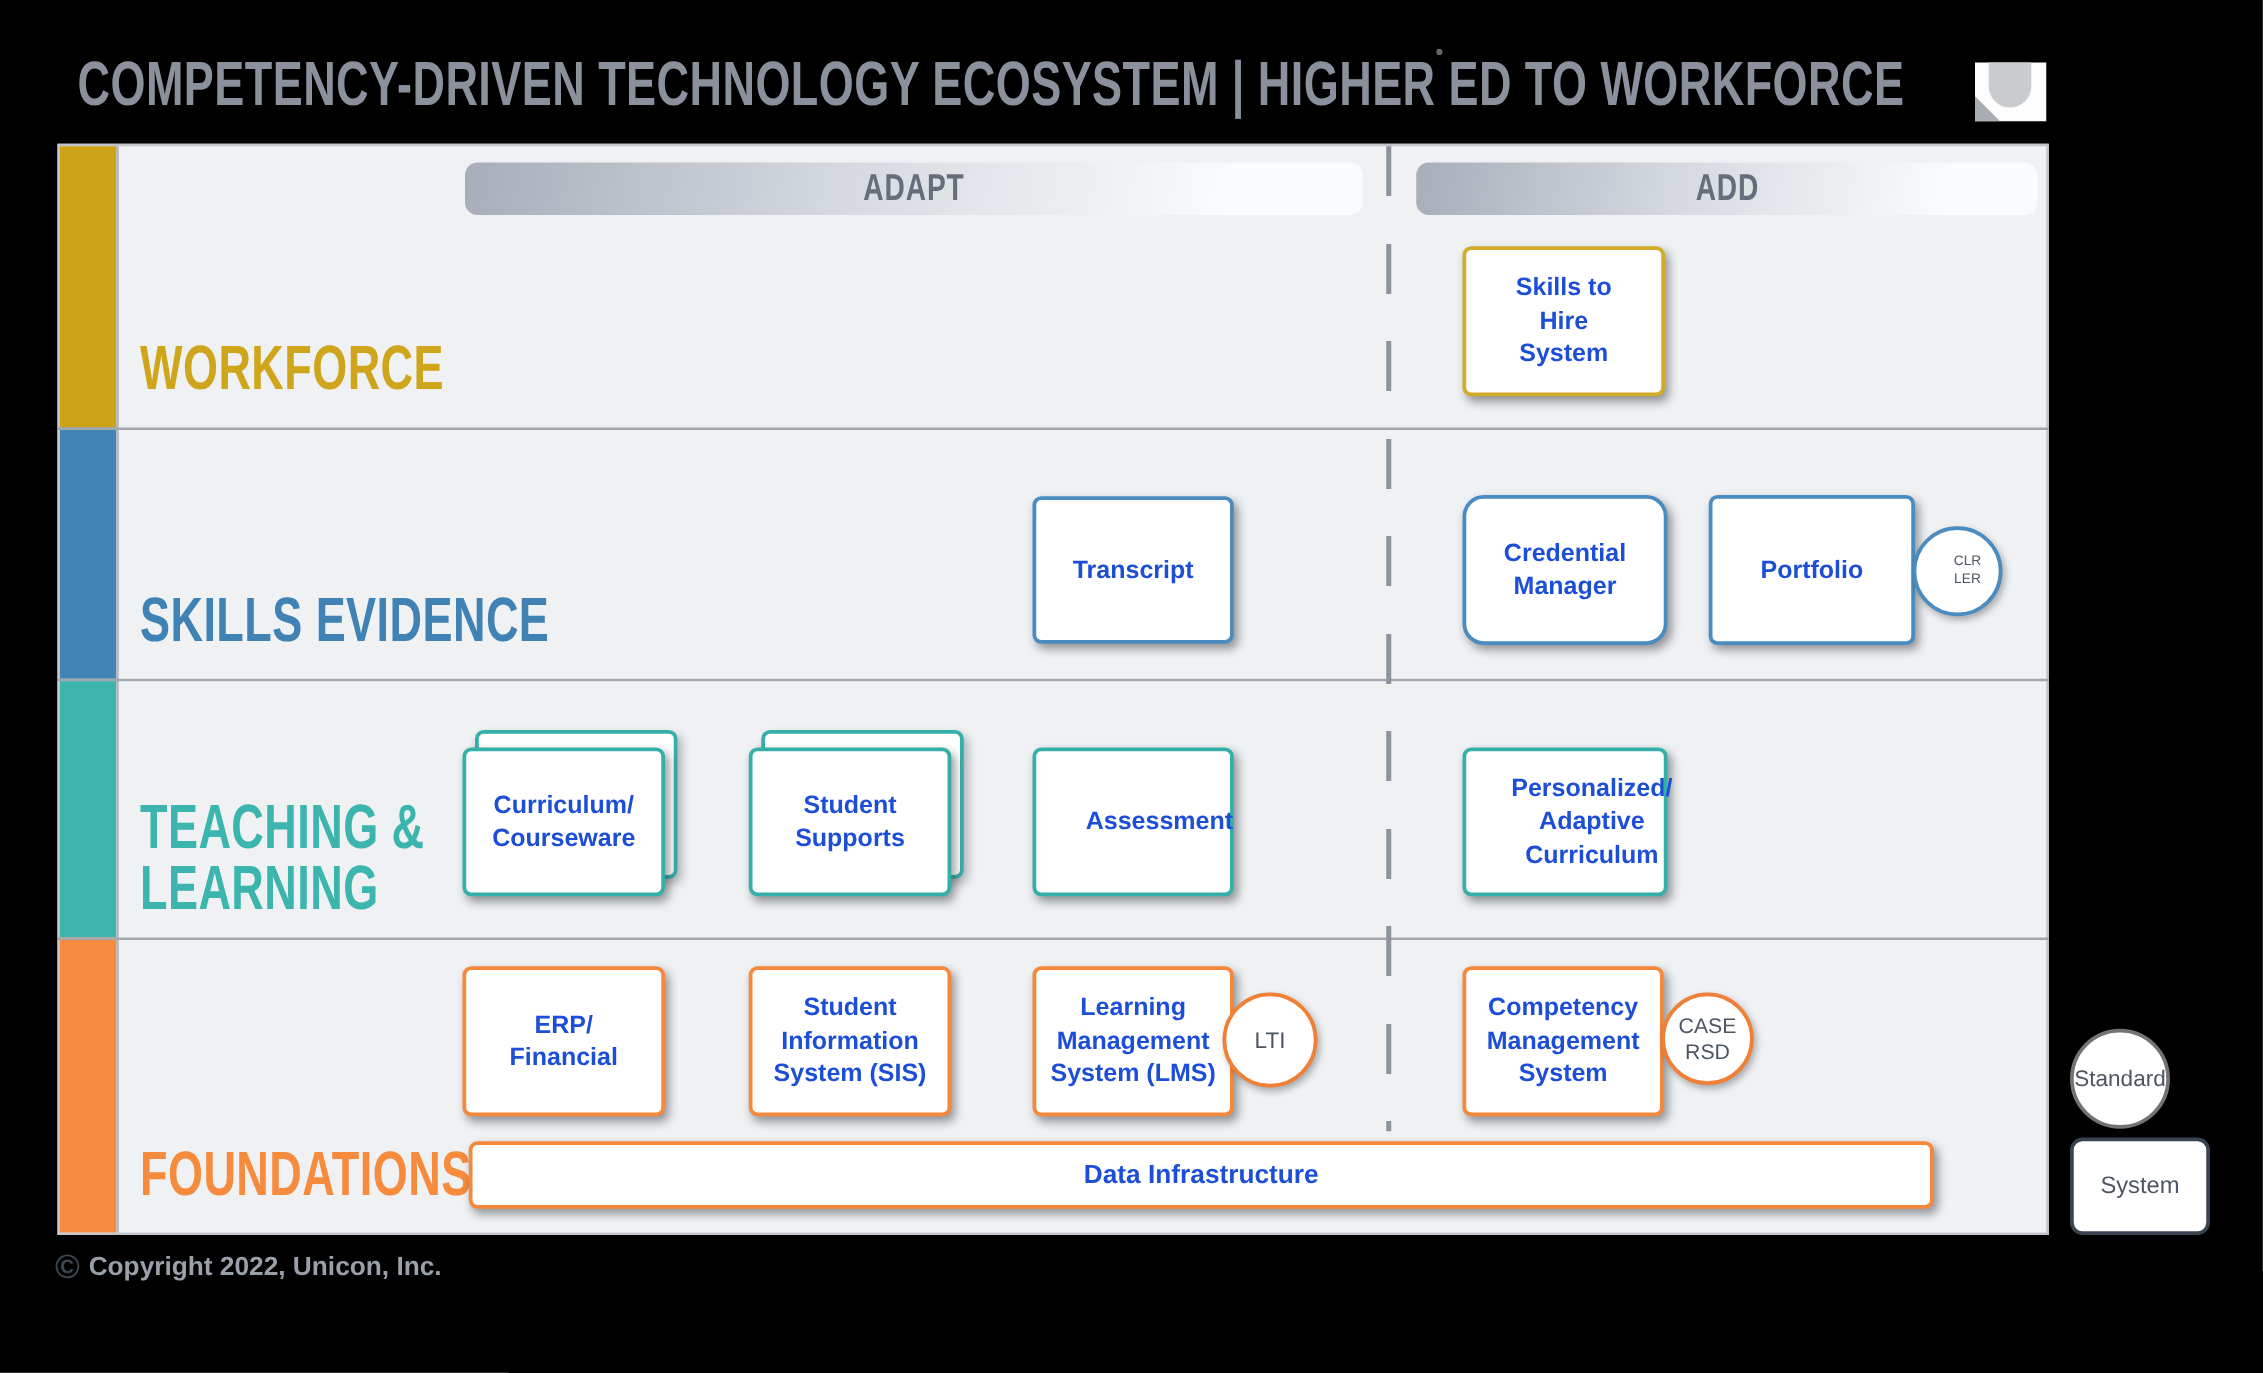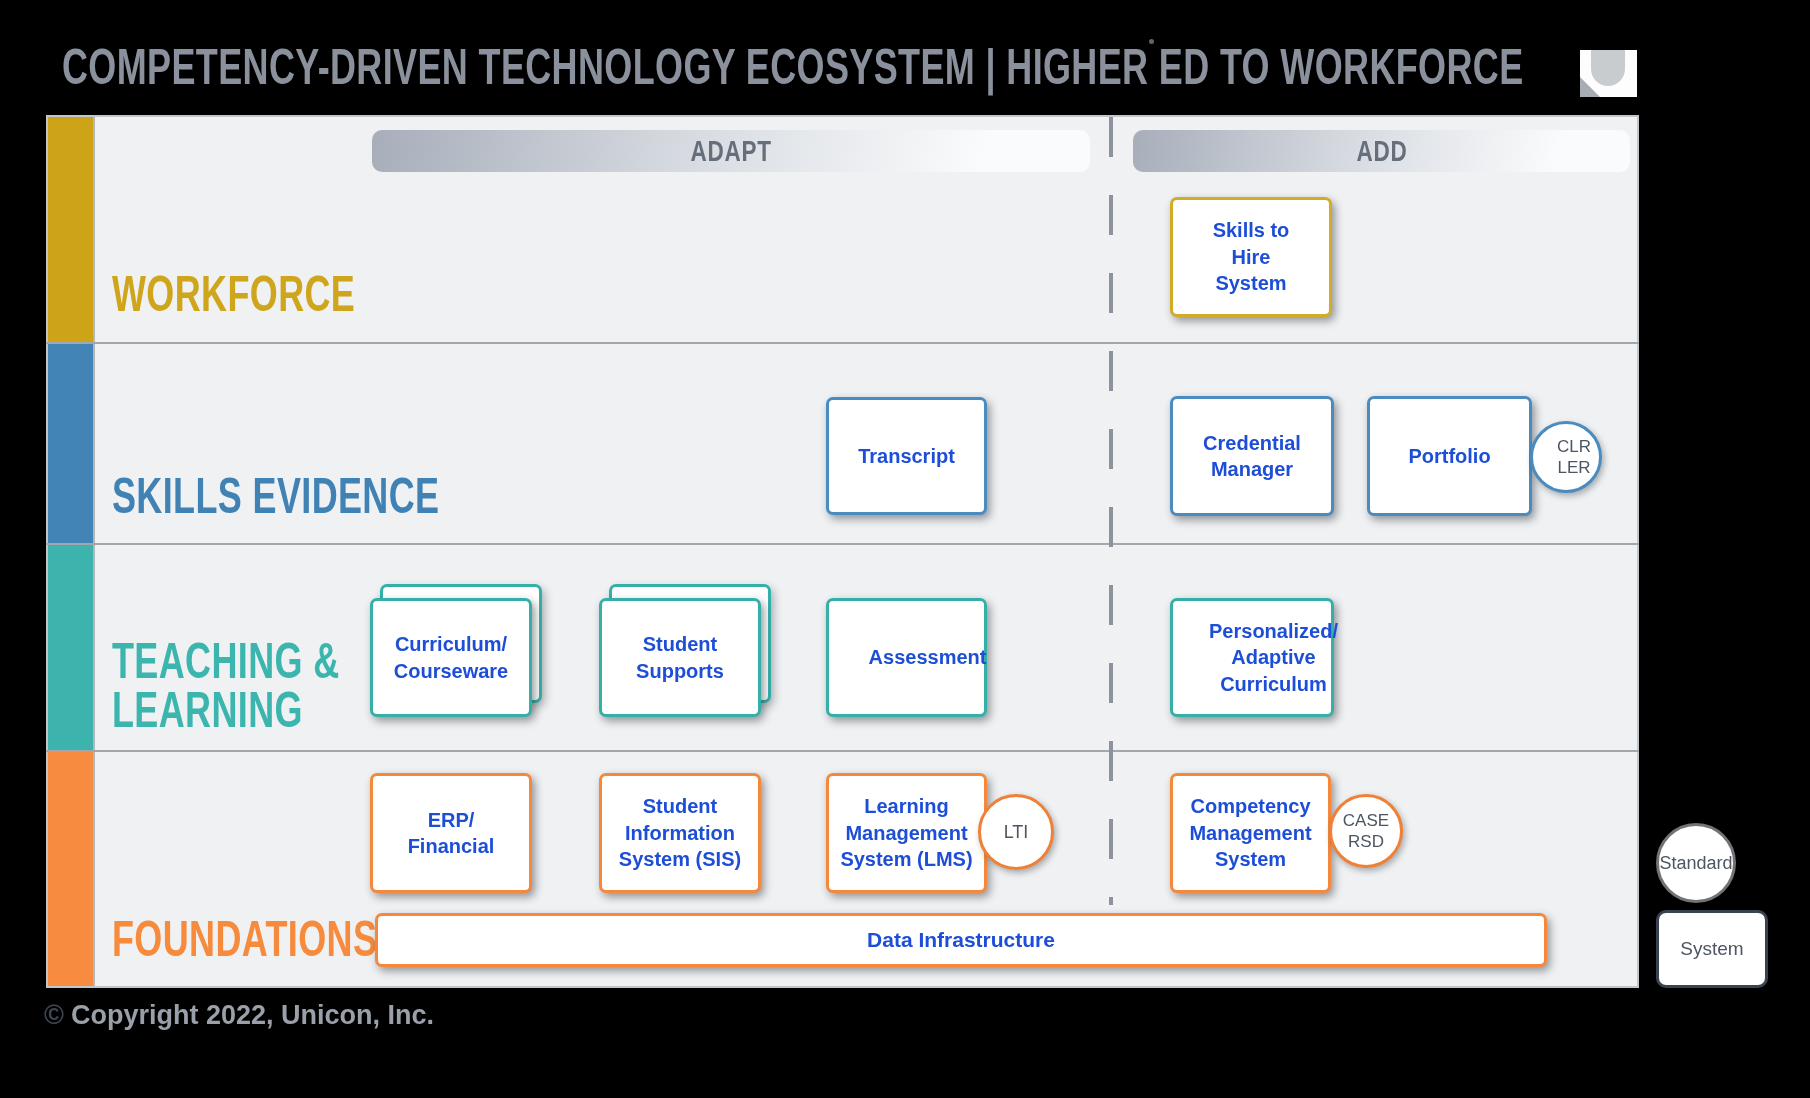--- a/index.html
+++ b/index.html
@@ -67,21 +67,21 @@
          display:flex;align-items:center;justify-content:center;
          font-size:18px;color:#4C5663;}
   .legend-rect{left:1656px;top:910px;width:112px;height:78px;border:3px solid #3A4450;
          border-radius:10px;background:#fff;box-sizing:border-box;
          display:flex;align-items:center;justify-content:center;
          font-size:19px;color:#4C5663;}
 
   
   .copyright{left:44px;top:1000px;display:flex;align-items:center;gap:7px;}
   .copyright .sym{font-size:27px;color:#3E4854;font-weight:bold;line-height:1;}
-  .copyright .txt{font-size:27px;font-weight:bold;color:#99A0A9;}
+  .copyright .txt{font-size:21px;font-weight:bold;color:#99A0A9;}
 </style>
 </head>
 <body>
 
 <div id="canvas">
 
   <div class="abs page-title">COMPETENCY-DRIVEN TECHNOLOGY ECOSYSTEM  |  HIGHER ED TO WORKFORCE</div>
   <div class="abs tiny-dot"></div>
 
   <div class="abs logo-box">
@@ -114,24 +114,24 @@
   <div class="abs row-label lbl-skills">SKILLS EVIDENCE</div>
   <div class="abs row-label lbl-teaching">TEACHING &amp;
 LEARNING</div>
   <div class="abs row-label lbl-foundations">FOUNDATIONS</div>
 
   <div class="abs card b-gold" style="left:1170px;top:197px;width:162px;height:120px;">Skills to
 Hire
 System</div>
 
   <div class="abs card b-blue" style="left:826px;top:397px;width:161px;height:118px;">Transcript</div>
-  <div class="abs card b-blue" style="left:1170px;top:396px;width:164px;height:120px;">Credential
+  <div class="abs card b-blue" style="left:1170px;top:396px;width:164px;height:120px;border-radius:17px;">Credential
 Manager</div>
   <div class="abs card b-blue" style="left:1367px;top:396px;width:165px;height:120px;">Portfolio</div>
-  <div class="abs badge" style="left:1530px;top:421px;width:72px;height:72px;border:3px solid #4A8BC0;font-size:17px;padding-left:16px;">CLR
+  <div class="abs badge" style="left:1530px;top:421px;width:72px;height:72px;border:3px solid #4A8BC0;font-size:11px;padding-left:16px;">CLR
 LER</div>
 
   <div class="abs back-card" style="left:380px;top:584px;width:162px;height:119px;border:3px solid #35B0A9;"></div>
   <div class="abs card b-teal" style="left:370px;top:598px;width:162px;height:119px;">Curriculum/
 Courseware</div>
 
   <div class="abs back-card" style="left:609px;top:584px;width:162px;height:119px;border:3px solid #35B0A9;"></div>
   <div class="abs card b-teal" style="left:599px;top:598px;width:162px;height:119px;">Student
 Supports</div>
 

